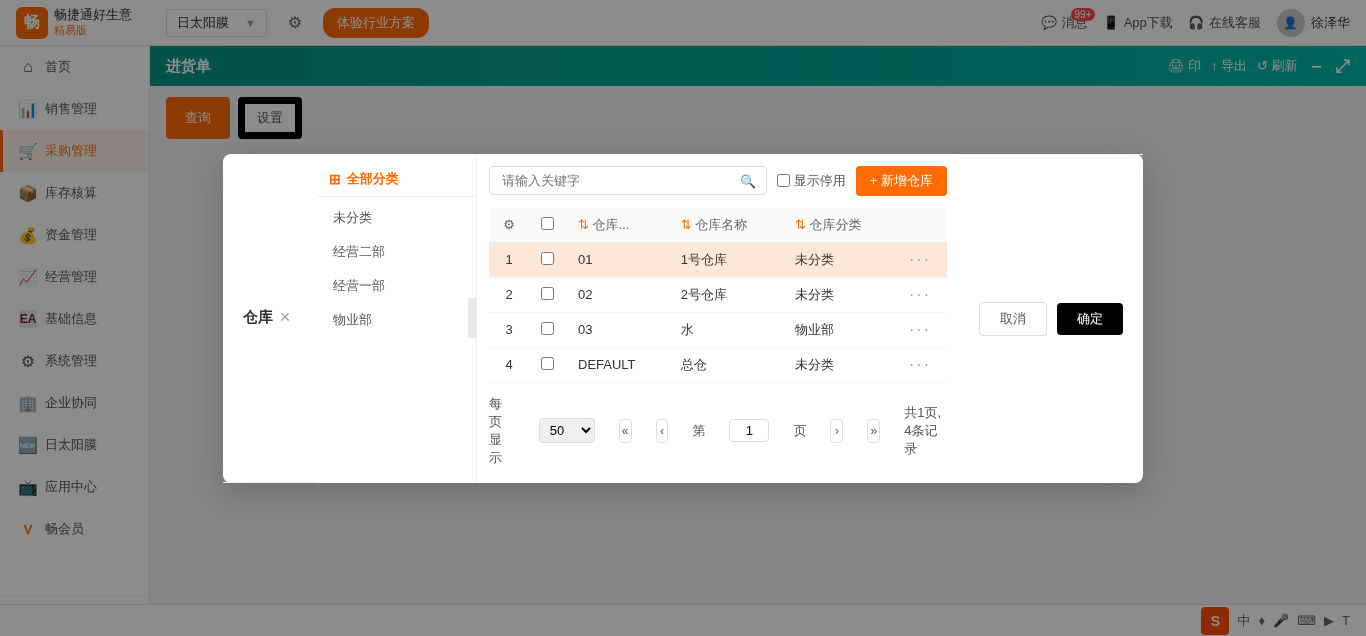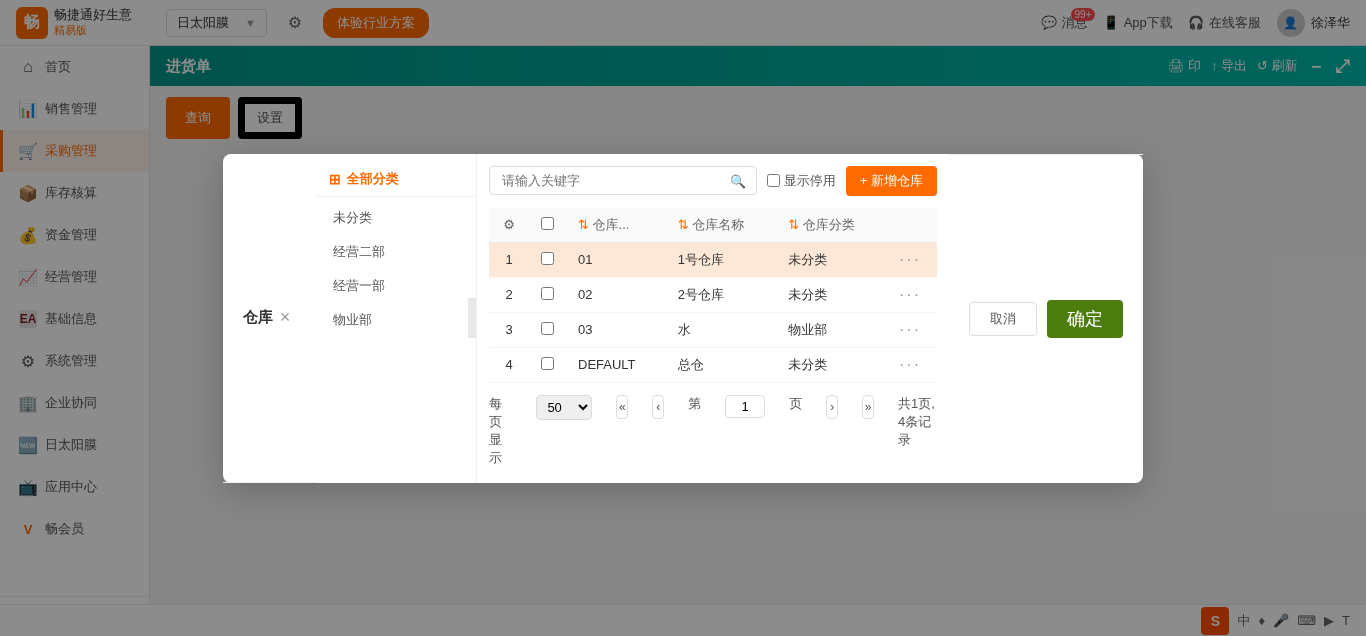--- a/index.html
+++ b/index.html
@@ -319,21 +319,21 @@
     }
     .row-num {
       color: #999; text-align: center;
     }
     .dots-btn {
       color: #999; cursor: pointer; font-size: 16px;
       letter-spacing: 2px;
     }
     
     .pagination-bar {
-      display: flex; align-items: flex-start; justify-content: center;
+      display: flex; align-items: center; justify-content: center;
       padding: 12px 0 4px;
       gap: 24px;
       font-size: 13px;
       color: #555;
     }
     .page-select {
       border: 1px solid #ddd;
       border-radius: 4px;
       padding: 3px 6px;
       font-size: 13px;
@@ -370,24 +370,24 @@
       border-radius: 4px;
       background: #fff;
       cursor: pointer;
       font-size: 13px;
       color: #555;
     }
     .confirm-btn {
       padding: 7px 20px;
       border: none;
       border-radius: 4px;
-      background: #4d7c0f;
+      background: #000000;
       color: white;
       cursor: pointer;
-      font-size: 18px;
+      font-size: 13px;
     }
 
     
     .status-bar {
       position: absolute;
       bottom: 0; left: 0; right: 0;
       height: 32px;
       background: #fff;
       border-top: 1px solid #e8e8e8;
       display: flex; align-items: center; justify-content: flex-end;

